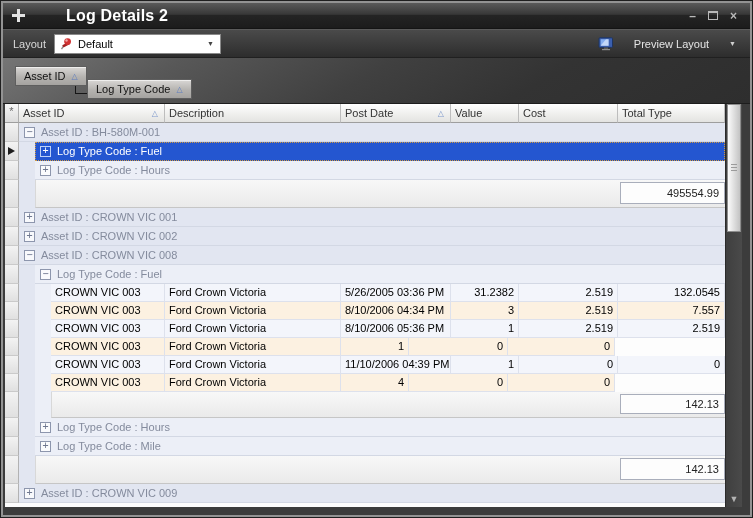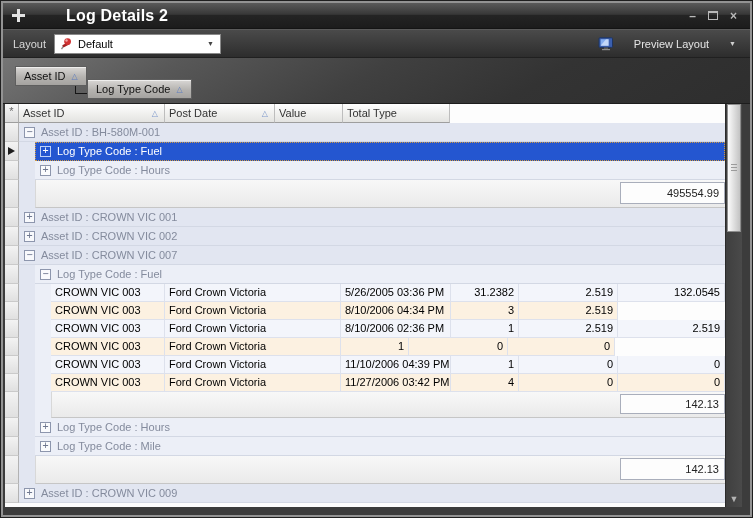--- a/index.html
+++ b/index.html
@@ -253,27 +253,33 @@
     </div>
 
     <div class="gridwrap">
       <div class="gridmain">
         <div class="header-row" id="header-row">
           <div class="gutter-h">*</div>
         <div class="hcell" style="width: 146px; flex: 0 0 146px;">
               <span>Asset ID</span>
               <span class="sort-glyph">△</span>
             </div>
+            <div class="hcell" style="width: 176px; flex: 0 0 176px;">
+              <span>Description</span>
+            </div>
             <div class="hcell" style="width: 110px; flex: 0 0 110px;">
               <span>Post Date</span>
               <span class="sort-glyph">△</span>
             </div>
             <div class="hcell" style="width: 68px; flex: 0 0 68px;">
               <span>Value</span>
             </div>
+            <div class="hcell" style="width: 99px; flex: 0 0 99px;">
+              <span>Cost</span>
+            </div>
             <div class="hcell" style="width: 107px; flex: 0 0 107px;">
               <span>Total Type</span>
             </div>
           </div>
         <div class="grid-body" id="grid-body">
             <div class="row" style="height: 19px;">
               <div class="gutter-c"></div>
               <div class="group-content lvl-0">
                 <span class="expand-box">−</span>
                 <span>Asset ID : BH-580M-001</span>
@@ -315,21 +321,21 @@
               <div class="gutter-c"></div>
               <div class="group-content lvl-0">
                 <span class="expand-box">+</span>
                 <span>Asset ID : CROWN VIC 002</span>
               </div>
             </div>
             <div class="row" style="height: 19px;">
               <div class="gutter-c"></div>
               <div class="group-content lvl-0">
                 <span class="expand-box">−</span>
-                <span>Asset ID : CROWN VIC 007</span>
+                <span>Asset ID : CROWN VIC 008</span>
               </div>
             </div>
             <div class="row" style="height: 19px;">
               <div class="gutter-c"></div>
               <div class="indent ind-0"></div>
               <div class="group-content lvl-1">
                 <span class="expand-box">−</span>
                 <span>Log Type Code : Fuel</span>
               </div>
             </div>
@@ -346,28 +352,29 @@
             </div>
             <div class="row row-b" style="height: 18px;">
               <div class="gutter-c"></div>
               <div class="indent ind-0"></div>
               <div class="indent ind-1"></div>
               <div class="data-cell" style="width: 114px; flex: 0 0 114px;">CROWN VIC 003</div>
               <div class="data-cell" style="width: 176px; flex: 0 0 176px;">Ford Crown Victoria</div>
               <div class="data-cell" style="width: 110px; flex: 0 0 110px;">8/10/2006 04:34 PM</div>
               <div class="data-cell num" style="width: 68px; flex: 0 0 68px;">3</div>
               <div class="data-cell num" style="width: 99px; flex: 0 0 99px;">2.519</div>
+              <div class="data-cell num" style="width: 107px; flex: 0 0 107px;">7.557</div>
             </div>
             <div class="row row-a" style="height: 18px;">
               <div class="gutter-c"></div>
               <div class="indent ind-0"></div>
               <div class="indent ind-1"></div>
               <div class="data-cell" style="width: 114px; flex: 0 0 114px;">CROWN VIC 003</div>
               <div class="data-cell" style="width: 176px; flex: 0 0 176px;">Ford Crown Victoria</div>
-              <div class="data-cell" style="width: 110px; flex: 0 0 110px;">8/10/2006 02:36 PM</div>
+              <div class="data-cell" style="width: 110px; flex: 0 0 110px;">8/10/2006 05:36 PM</div>
               <div class="data-cell num" style="width: 68px; flex: 0 0 68px;">1</div>
               <div class="data-cell num" style="width: 99px; flex: 0 0 99px;">2.519</div>
               <div class="data-cell num" style="width: 107px; flex: 0 0 107px;">2.519</div>
             </div>
             <div class="row row-b" style="height: 18px;">
               <div class="gutter-c"></div>
               <div class="indent ind-0"></div>
               <div class="indent ind-1"></div>
               <div class="data-cell" style="width: 114px; flex: 0 0 114px;">CROWN VIC 003</div>
               <div class="data-cell" style="width: 176px; flex: 0 0 176px;">Ford Crown Victoria</div>
@@ -385,21 +392,20 @@
               <div class="data-cell num" style="width: 68px; flex: 0 0 68px;">1</div>
               <div class="data-cell num" style="width: 99px; flex: 0 0 99px;">0</div>
               <div class="data-cell num" style="width: 107px; flex: 0 0 107px;">0</div>
             </div>
             <div class="row row-b" style="height: 18px;">
               <div class="gutter-c"></div>
               <div class="indent ind-0"></div>
               <div class="indent ind-1"></div>
               <div class="data-cell" style="width: 114px; flex: 0 0 114px;">CROWN VIC 003</div>
               <div class="data-cell" style="width: 176px; flex: 0 0 176px;">Ford Crown Victoria</div>
-              <div class="data-cell" style="width: 110px; flex: 0 0 110px;">11/27/2006 03:42 PM</div>
               <div class="data-cell num" style="width: 68px; flex: 0 0 68px;">4</div>
               <div class="data-cell num" style="width: 99px; flex: 0 0 99px;">0</div>
               <div class="data-cell num" style="width: 107px; flex: 0 0 107px;">0</div>
             </div>
             <div class="row" style="height: 26px;">
               <div class="gutter-c"></div>
               <div class="indent ind-0"></div>
               <div class="indent ind-1"></div>
               <div class="footer-area">
                 <div class="total-box">142.13</div>

